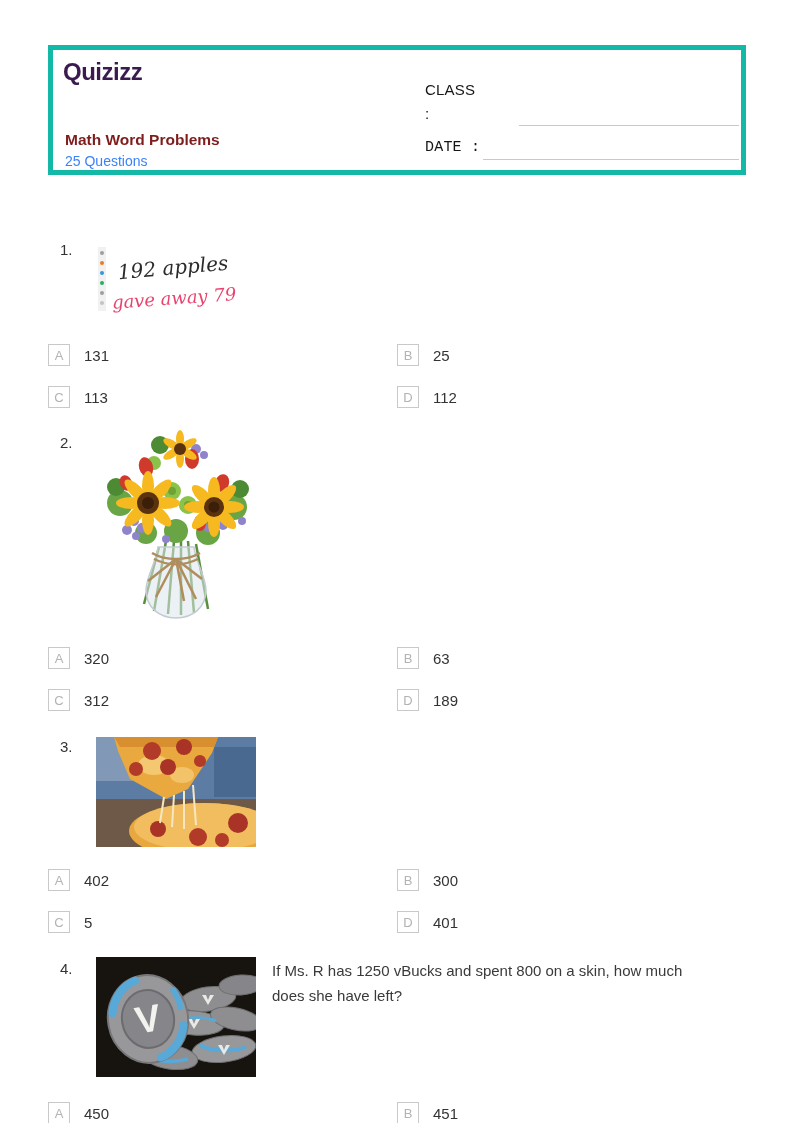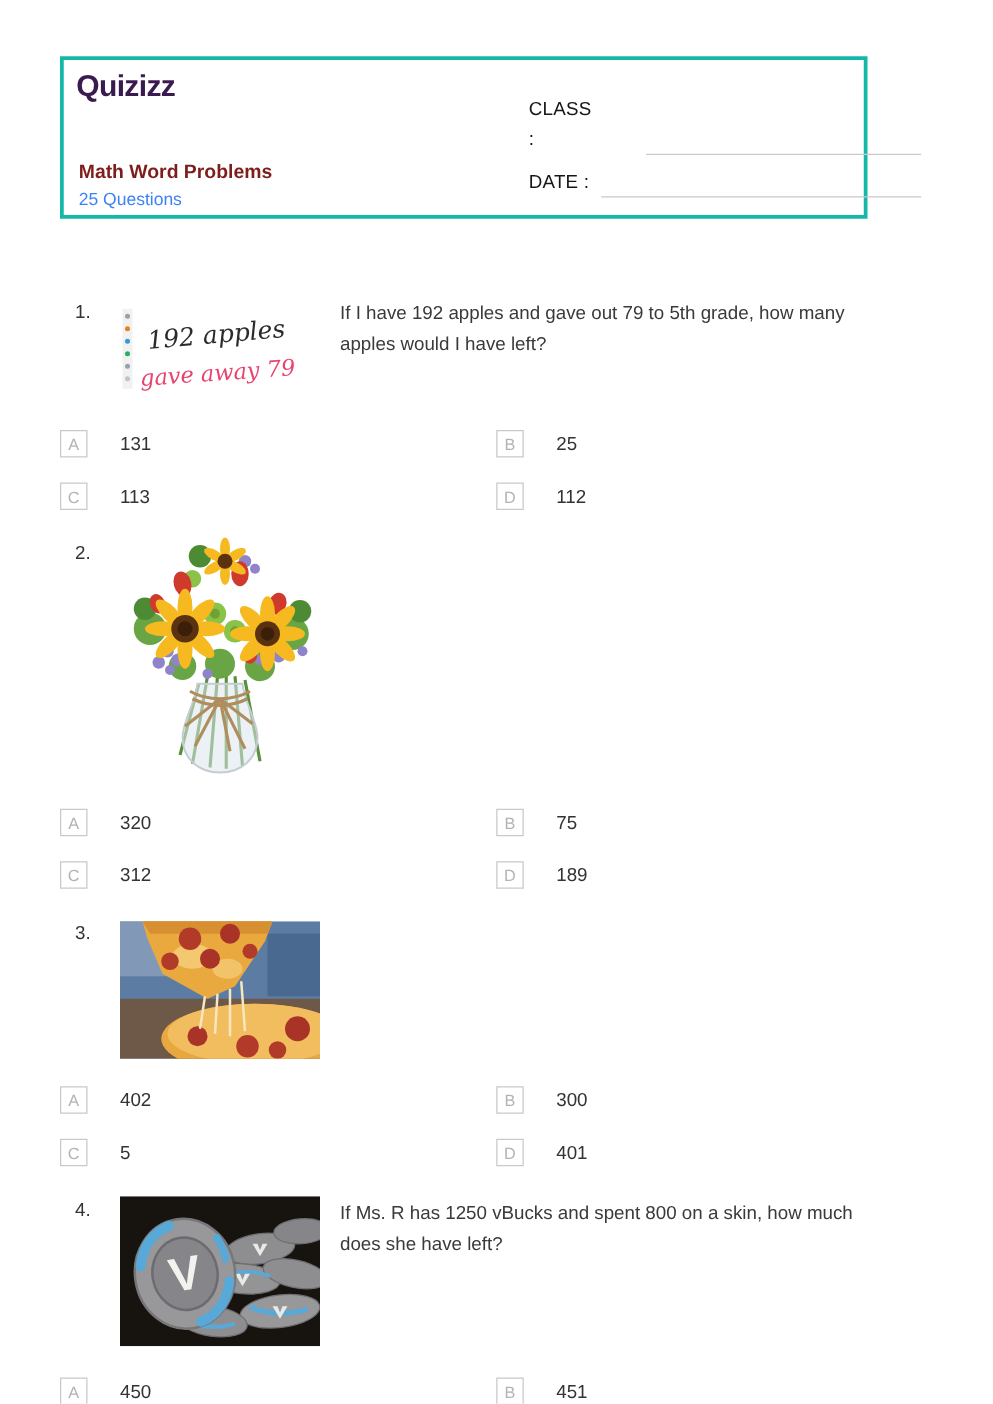--- a/index.html
+++ b/index.html
@@ -11,22 +11,22 @@
     background: #ffffff;
     overflow: hidden;
     font-family: "Liberation Sans", sans-serif;
     color: #3a3a3a;
   }
 
   
   .header-box {
     position: absolute;
     left: 48px; top: 45px;
-    width: 646px; height: 130px;
-    border: 3px solid #14b8a6;
+    width: 698px; height: 130px;
+    border: 5px solid #14b8a6;
     background: #fff;
   }
   .logo {
     position: absolute; left: 10px; top: 8px;
     font-size: 24px; font-weight: bold;
     letter-spacing: -0.5px;
     color: #3b1b4f;
   }
   .ws-title {
     position: absolute; left: 12px; top: 81px;
@@ -35,21 +35,21 @@
   .ws-subtitle {
     position: absolute; left: 12px; top: 103px;
     font-size: 14px; color: #3b82f6;
   }
   .field {
     position: absolute; left: 372px; width: 314px; height: 26px;
     display: flex; align-items: flex-end;
   }
   .field.f-name  { top: 16px; }
   .field.f-class { top: 50px; gap: 36px; }
-  .field.f-date  { top: 84px; }
+  .field.f-date  { top: 84px; font-family: Liberation Mono, monospace; }
   .field-label {
     font-size: 15px; color: #161616; width: 58px;
     letter-spacing: 0.2px; line-height: 24px; flex: none;
   }
   .field-line {
     flex: 1; height: 20px;
     border-bottom: 1px solid #c9c9c9;
   }
 
   
@@ -60,21 +60,21 @@
     font-size: 15px; line-height: 24.5px; color: #3a3a3a;
     white-space: pre-line;
   }
   .opt { position: absolute; display: flex; align-items: center; height: 22px; }
   .opt-box {
     width: 22px; height: 22px; flex: none;
     border: 1px solid #c9c9c9;
     display: flex; align-items: center; justify-content: center;
     font-size: 13px; color: #b3b3b3; background: #fff;
   }
-  .opt-val { margin-left: 26px; font-size: 15px; color: #333; }
+  .opt-val { margin-left: 14px; font-size: 15px; color: #333; }
 
   .col-l { left: 48px; }
   .col-r { left: 397px; }
 
   
   .q1-r1 { top: 344px; } .q1-r2 { top: 386px; }
   .q2-r1 { top: 647px; } .q2-r2 { top: 689px; }
   .q3-r1 { top: 869px; } .q3-r2 { top: 911px; }
   .q4-r1 { top: 1102px; }
 </style>
@@ -106,22 +106,20 @@
     <circle cx="6" cy="12" r="2" fill="#9aa0a6"></circle>
     <circle cx="6" cy="22" r="2" fill="#e67e22"></circle>
     <circle cx="6" cy="32" r="2" fill="#3498db"></circle>
     <circle cx="6" cy="42" r="2" fill="#27ae60"></circle>
     <circle cx="6" cy="52" r="2" fill="#9aa0a6"></circle>
     <circle cx="6" cy="62" r="2" fill="#c0c4c9"></circle>
     <text x="22" y="34" font-family="DejaVu Serif, serif" font-style="italic" font-size="20" fill="#2b2b2b" transform="rotate(-5 70 30)">192 apples</text>
     <text x="16" y="64" font-family="DejaVu Serif, serif" font-style="italic" font-size="18" fill="#e8436e" transform="rotate(-4 70 60)">gave away 79</text>
   </svg>
 
-  <div class="qtext" style="top:239px">If I have 192 apples and gave out 79 to 5th grade, how many
-apples would I have left?</div>
 
   <div class="opt col-l q1-r1">
     <span class="opt-box">A</span>
     <span class="opt-val">131</span>
   </div>
   <div class="opt col-r q1-r1">
     <span class="opt-box">B</span>
     <span class="opt-val">25</span>
   </div>
   <div class="opt col-l q1-r2">
@@ -243,21 +241,21 @@
     </g>
   </svg>
 
 
   <div class="opt col-l q2-r1">
     <span class="opt-box">A</span>
     <span class="opt-val">320</span>
   </div>
   <div class="opt col-r q2-r1">
     <span class="opt-box">B</span>
-    <span class="opt-val">75</span>
+    <span class="opt-val">63</span>
   </div>
   <div class="opt col-l q2-r2">
     <span class="opt-box">C</span>
     <span class="opt-val">312</span>
   </div>
   <div class="opt col-r q2-r2">
     <span class="opt-box">D</span>
     <span class="opt-val">189</span>
   </div>
 

